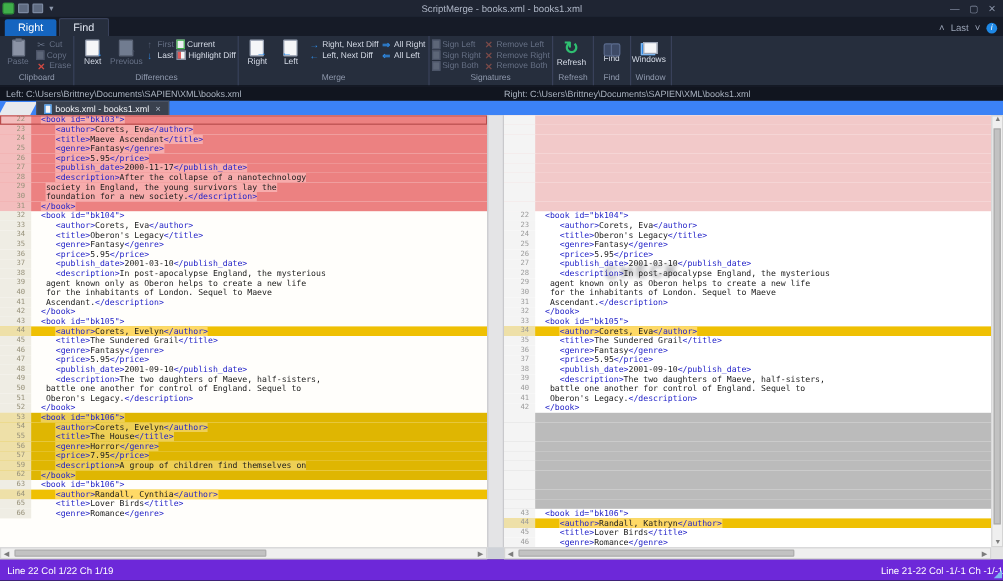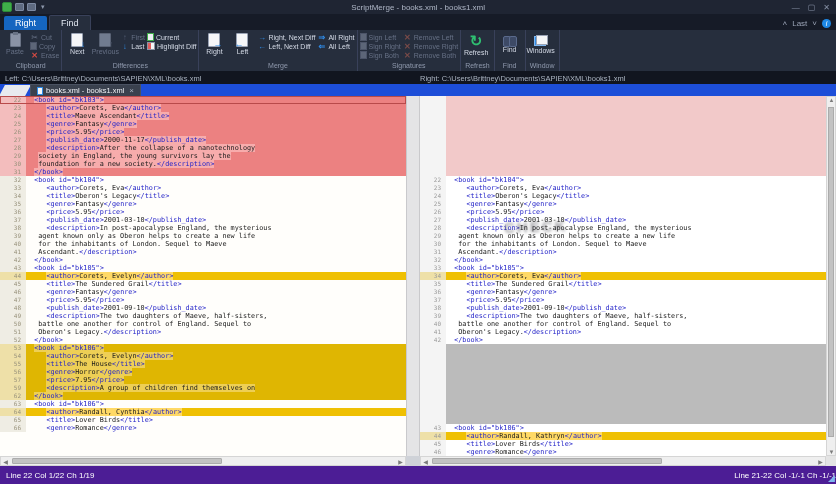--- a/index.html
+++ b/index.html
@@ -55,21 +55,21 @@
   .redx { color:#d24a43; font-weight:bold; font-size:8px; width:9px; text-align:center; }
   .blue-ar { color:#2f8be6; font-weight:bold; font-size:8px; width:9px; text-align:center; }
   .dim-ar { color:#4c566a; font-weight:bold; font-size:8px; width:9px; text-align:center; }
 
   
   .pathbar { height:12px; background:#11151f; display:flex; align-items:center; font-size:7.5px; color:#aab3c0; }
   .pathbar .lp { width:420px; padding-left:5px; white-space:nowrap; overflow:hidden; }
   .pathbar .rp { flex:1; white-space:nowrap; overflow:hidden; }
 
   
-  .doctabs { height:12px; background:#1d4ed8; display:flex; align-items:flex-end; position:relative; }
+  .doctabs { height:12px; background:#3b82f6; display:flex; align-items:flex-end; position:relative; }
   .slant { position:absolute; left:2px; bottom:0; width:26px; height:11px; background:#e8eaee; transform:skewX(-28deg); }
   .dtab { position:relative; margin-left:30px; height:12px; background:#3a414e; color:#f0f2f6; font-size:7.5px; display:flex; align-items:center; gap:3px; padding:0 6px; border:1px solid #4a5262; border-bottom:none; }
   .dtab .ficon { width:6px; height:8px; background:#f5f6f8; border:1px solid #2f8be6; }
   .dtab .close { color:#aab3c0; font-size:8px; margin-left:2px; }
 
   
   .editor { position:relative; width:836px; height:370px; background:#cfd2d8; }
   .pane { position:absolute; top:0; height:360px; width:406px; overflow:hidden; }
   .pane.leftp { left:0; background:#fffefb; }
   .pane.rightp { left:420px; background:#ffffff; }
@@ -95,21 +95,21 @@
   .hscroll.hl { left:0; width:406px; } .hscroll.hr { left:420px; width:406px; }
   .sarrow { width:9px; text-align:center; font-size:6px; color:#7c7c7c; flex:none; }
   .strack { flex:1; position:relative; height:100%; }
   .sthumb { position:absolute; top:1px; height:6px; background:#c2c2c2; border:1px solid #ababab; border-radius:1px; }
   .vscroll { position:absolute; left:826px; top:0; width:10px; height:360px; background:#efefef; border:1px solid #d5d5d5; display:flex; flex-direction:column; }
   .vscroll .strackv { flex:1; position:relative; }
   .vthumb { position:absolute; left:1px; width:6px; background:#c2c2c2; border:1px solid #ababab; top:4px; height:330px; }
   .corner { position:absolute; left:826px; top:360px; width:10px; height:10px; background:#e4e4e4; }
 
   
-  .statusbar { height:18px; background:#4c1d95; color:#fff; display:flex; align-items:center; font-size:8px; }
+  .statusbar { height:18px; background:#6d28d9; color:#fff; display:flex; align-items:center; font-size:8px; }
   .statusbar .sl { padding-left:6px; }
   .statusbar .sr { margin-left:auto; }
   .grip { position:absolute; right:1px; bottom:1px; color:#7fb7ef; font-size:9px; }
 </style>
 </head>
 <body>
 
 <div class="app">
 
   <div class="titlebar">

